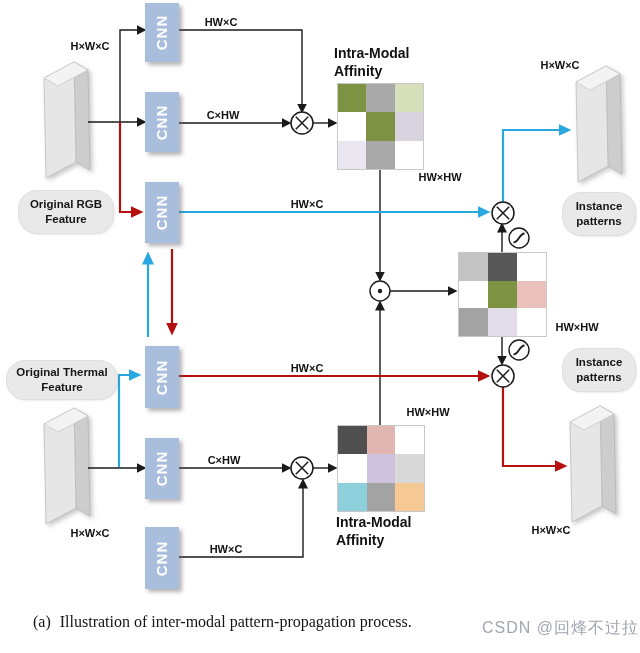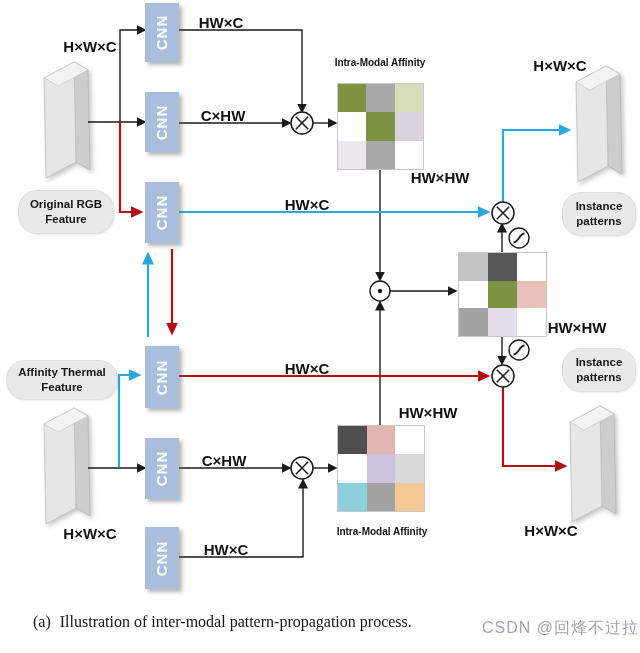--- a/index.html
+++ b/index.html
@@ -1,22 +1,22 @@
 <!DOCTYPE html>
 <html><head>
 <meta charset="utf-8">
 <style>
   html,body{margin:0;padding:0;background:#fff;}
   #stage{position:relative;width:640px;height:653px;background:#ffffff;overflow:hidden;
          font-family:"Liberation Sans",sans-serif;}
   #wires{position:absolute;left:0;top:0;z-index:1;}
   .lbl{position:absolute;z-index:3;transform:translate(-50%,-50%);
-       font-weight:bold;font-size:15px;color:#111;white-space:nowrap;}
+       font-weight:bold;font-size:11px;color:#111;white-space:nowrap;}
   .title-lbl{position:absolute;z-index:3;transform:translate(-50%,-50%);
-       font-weight:bold;font-size:10px;color:#111;text-align:center;line-height:1.3;}
+       font-weight:bold;font-size:14px;color:#111;text-align:left;line-height:1.3;}
   .badge{position:absolute;z-index:3;background:#e9e9e9;border:1px solid #dedede;
        border-radius:19px;display:flex;align-items:center;justify-content:center;
        text-align:center;font-weight:bold;font-size:11.5px;color:#161616;line-height:1.3;
        box-shadow:1px 1px 2px rgba(0,0,0,0.08);}
   .cnn{position:absolute;z-index:3;width:34px;background:#a9bedd;
        display:flex;align-items:center;justify-content:center;
        box-shadow:3px 3px 4px rgba(90,90,90,0.45);}
   .cnn span{transform:rotate(-90deg);color:#ffffff;font-weight:bold;font-size:15px;
        letter-spacing:1px;}
   .matrix{position:absolute;z-index:2;display:grid;
@@ -171,21 +171,21 @@
       <div class="matrix-cell" style="background: rgb(217, 217, 217);"></div>
       <div class="matrix-cell" style="background: rgb(142, 207, 220);"></div>
       <div class="matrix-cell" style="background: rgb(163, 163, 163);"></div>
       <div class="matrix-cell" style="background: rgb(246, 200, 148);"></div>
     </div>
 
   <div class="badge" style="left:18px;top:190px;width:94px;height:42px">
       <span>Original RGB Feature</span>
     </div>
   <div class="badge" style="left:6px;top:360px;width:110px;height:38px">
-      <span>Affinity Thermal Feature</span>
+      <span>Original Thermal Feature</span>
     </div>
   <div class="badge" style="left:562px;top:192px;width:72px;height:42px">
       <span>Instance patterns</span>
     </div>
   <div class="badge" style="left:562px;top:348px;width:72px;height:42px">
       <span>Instance patterns</span>
     </div>
 
   <div class="lbl" style="left:90px;top:46px">H×W×C</div>
   <div class="lbl" style="left:221px;top:22px">HW×C</div>

